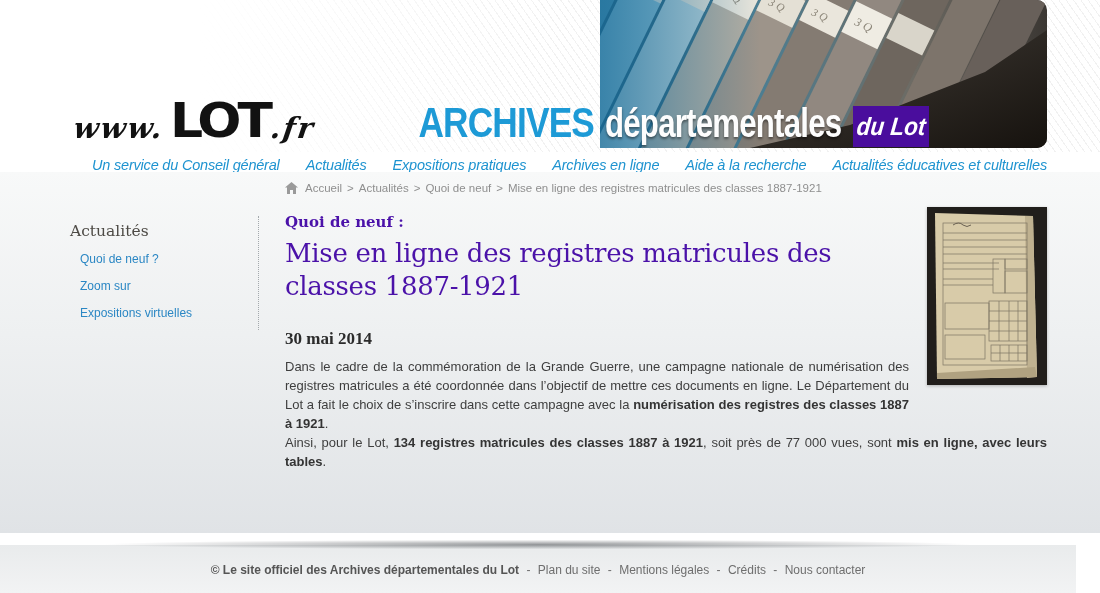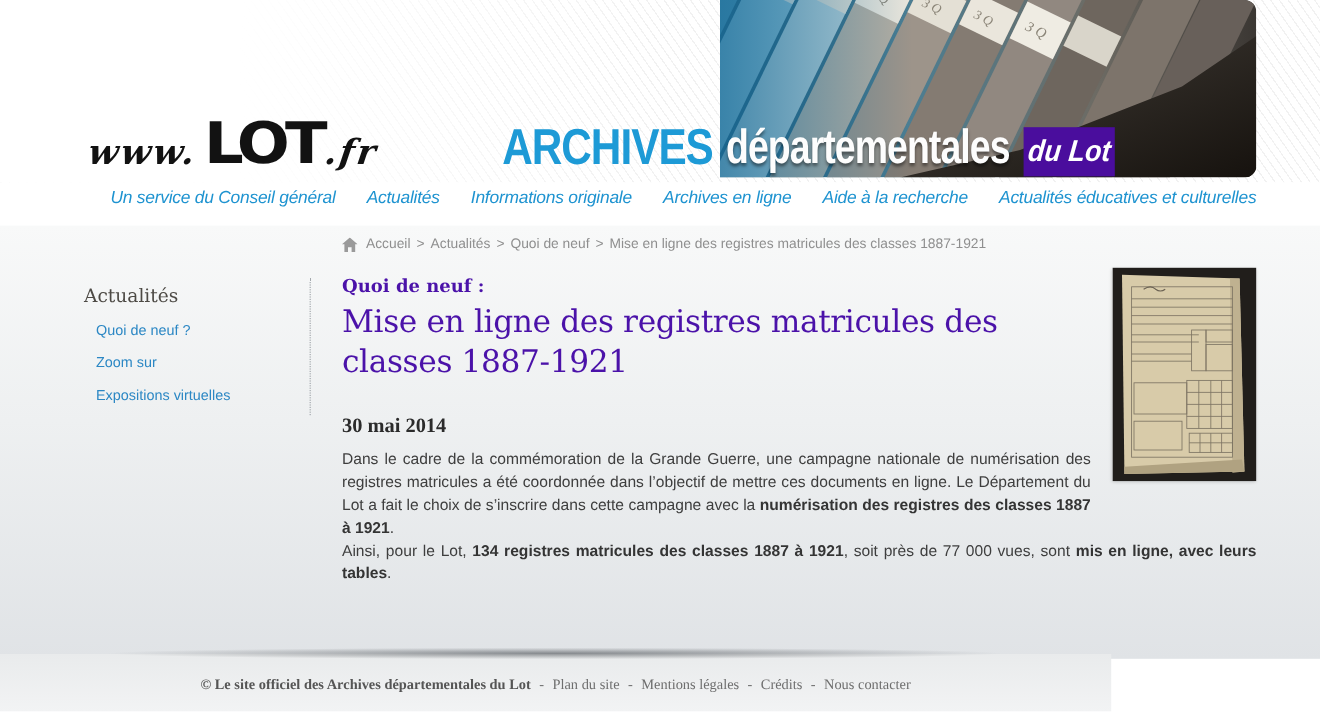--- a/index.html
+++ b/index.html
@@ -56,21 +56,21 @@
     position:absolute;left:12px;top:152px;width:1100px;height:32px;background:#ffffff;font-style:italic;
   }
   .nav-inner{
     margin:0 65px 0 80px;display:flex;justify-content:space-between;align-items:center;height:26px;
   }
   .nav-item{
     color:#1e93d0;font-size:14.5px;letter-spacing:-.2px;cursor:pointer;white-space:nowrap;
   }
   
   .content{
-    position:absolute;left:0;top:188px;width:1100px;height:361px;
+    position:absolute;left:0;top:172px;width:1100px;height:361px;
     background:linear-gradient(#f8f9f9 0%,#eef0f1 45%,#e0e3e6 100%);
   }
   .breadcrumb{
     position:absolute;left:285px;top:10px;display:flex;align-items:center;
     font-size:11.5px;color:#8f8f8f;white-space:nowrap;
   }
   .breadcrumb .crumb{cursor:pointer;}
   .breadcrumb .sep{margin:0 5px;}
   .home-ic{margin-right:7px;display:inline-flex;}
   .sidebar{position:absolute;left:70px;top:50px;width:180px;}
@@ -101,23 +101,22 @@
     margin:26px 12px 0 0;
   }
   .paras{margin-top:8px;}
   .paras p{
     margin:0;font-size:13px;line-height:19px;color:#3e3e3e;text-align:justify;
   }
   .paras p.narrow{width:624px;}
   .paras b{font-weight:bold;color:#343434;}
   
   .footer{
-    position:absolute;left:0;top:545px;width:926px;height:48px;
+    position:absolute;left:0;top:545px;width:1076px;height:48px;
     background:linear-gradient(#e9ebec,#f2f3f4);
-    font-family:Liberation Serif, serif;
   }
   .footer-shadow{
     position:absolute;left:4%;top:-5px;width:92%;height:10px;
     background:radial-gradient(ellipse at 50% 45%,rgba(45,50,55,.5) 0%,rgba(45,50,55,0) 62%);
   }
   .footer-line{
     text-align:center;margin-top:18px;font-size:12px;color:#6e6e6e;
   }
   .footer-line .copy{font-weight:bold;color:#555555;}
   .footer-line .flink{cursor:pointer;}
@@ -187,21 +186,21 @@
     <div class="banner-badge">
       <span>du Lot</span>
     </div>
   </div>
 </div>
 
 <div class="nav">
   <div class="nav-inner">
     <span class="nav-item">Un service du Conseil général</span>
     <span class="nav-item">Actualités</span>
-    <span class="nav-item">Informations originale</span>
+    <span class="nav-item">Expositions pratiques</span>
     <span class="nav-item">Archives en ligne</span>
     <span class="nav-item">Aide à la recherche</span>
     <span class="nav-item">Actualités éducatives et culturelles</span>
   </div>
 </div>
 
 <div class="content">
 
   <div class="breadcrumb">
     <span class="home-ic">

